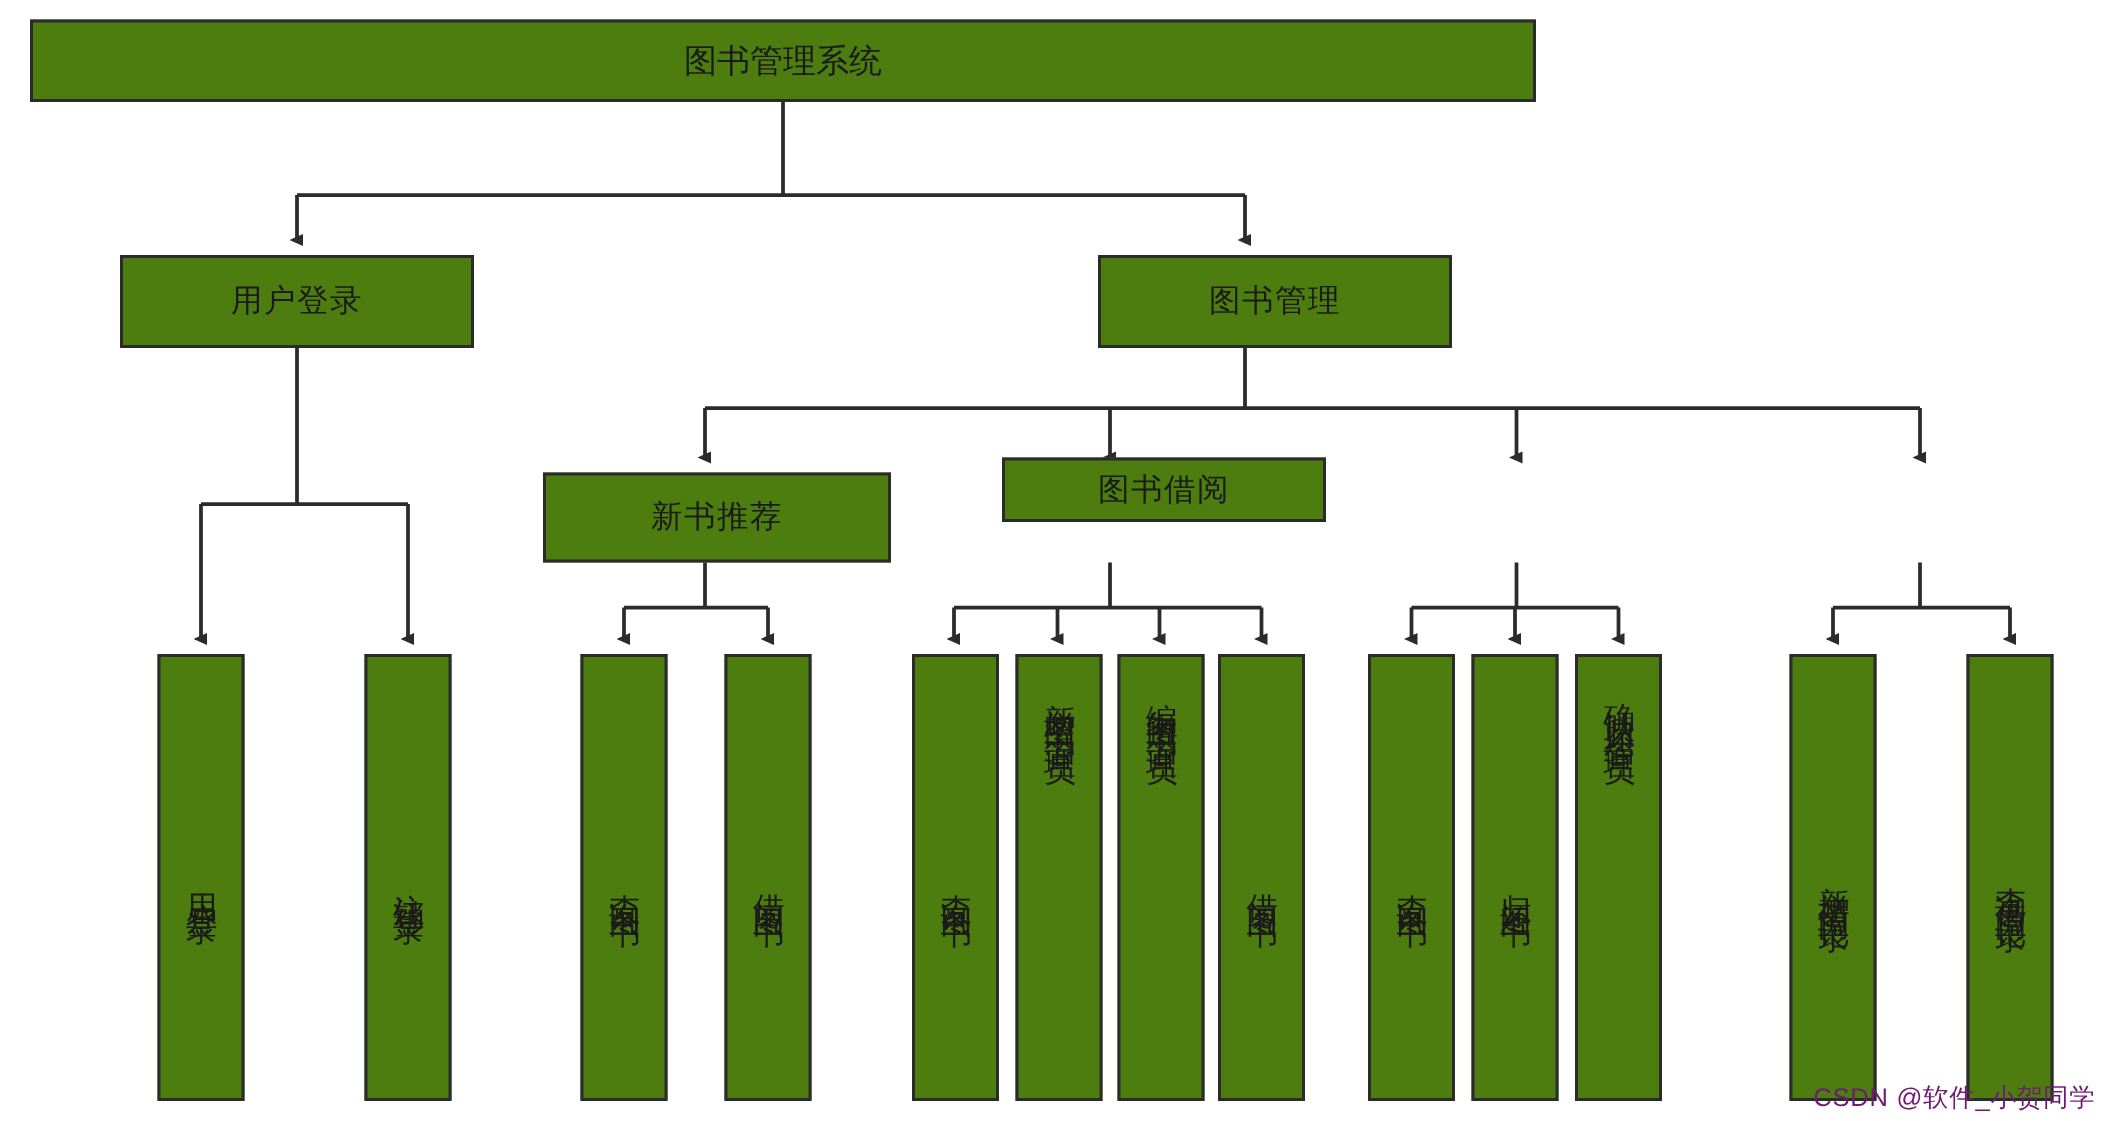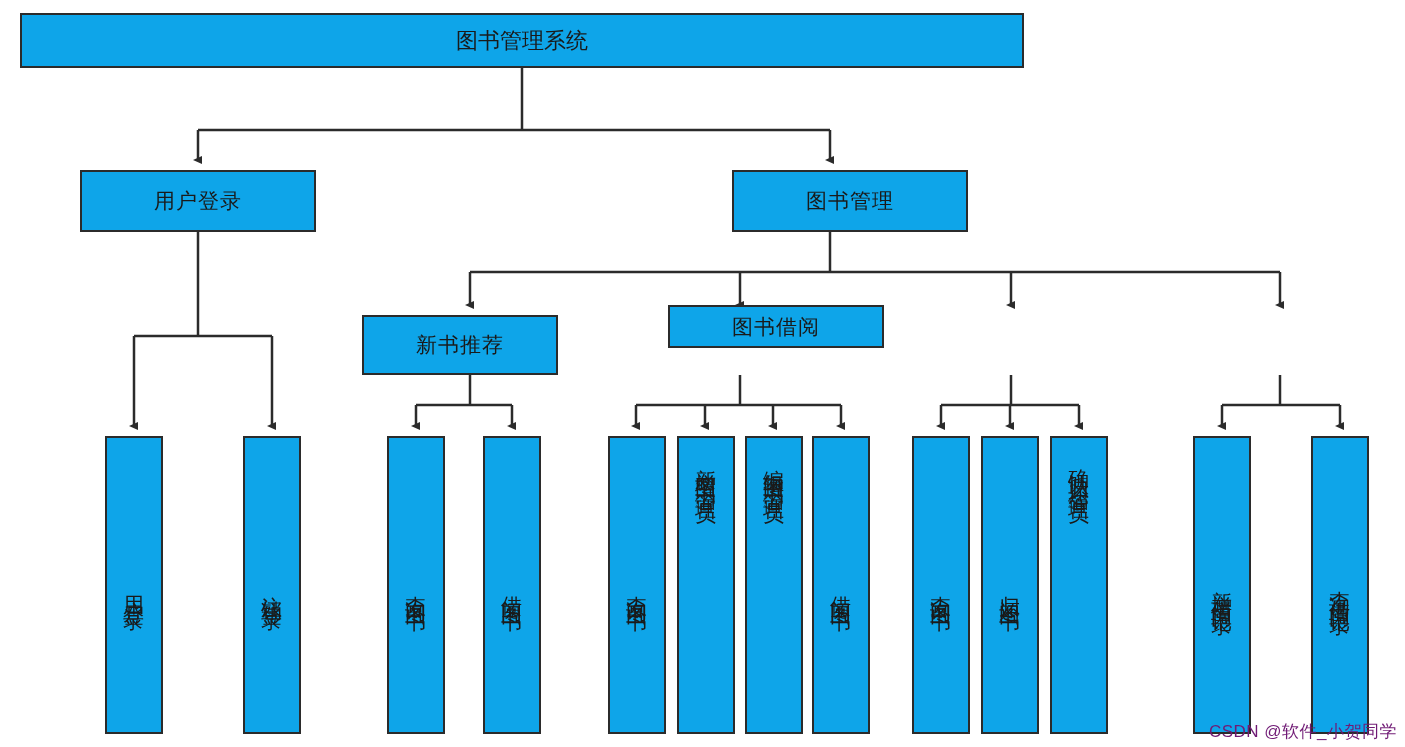--- a/index.html
+++ b/index.html
@@ -22,21 +22,21 @@
     left: 0;
     top: 0;
     width: 1405px;
     height: 747px;
     pointer-events: none;
   }
   .node {
     position: absolute;
     box-sizing: border-box;
     border: 2.5px solid #2b2b2b;
-    background: #0ea5e9;
+    background: #4d7c0f;
     display: flex;
     align-items: center;
     justify-content: center;
     color: #1a1a1a;
   }
   .node.h {
     font-size: 21px;
     letter-spacing: 1px;
     line-height: 1.2;
   }
@@ -138,21 +138,21 @@
   </div>
 
   <div class="node h" style="left:80px; top:170px; width:236px; height:62px;">
     <span>用户登录</span>
   </div>
 
   <div class="node h" style="left:712px; top:170px; width:236px; height:62px;margin-left:20px;">
     <span>图书管理</span>
   </div>
 
-  <div class="node h" style="left:362px; top:315px; width:196px; height:60px;text-align:center;">
+  <div class="node h" style="left:362px; top:315px; width:232px; height:60px;text-align:center;">
     <span>新书推荐</span>
   </div>
 
   <div class="node h" style="left:632px; top:305px; width:216px; height:43px;margin-left:36px;">
     <span>图书借阅</span>
   </div>
 
 
 
   <div class="node leaf" style="left:105px; top:436px; width:58px; height:298px;">

